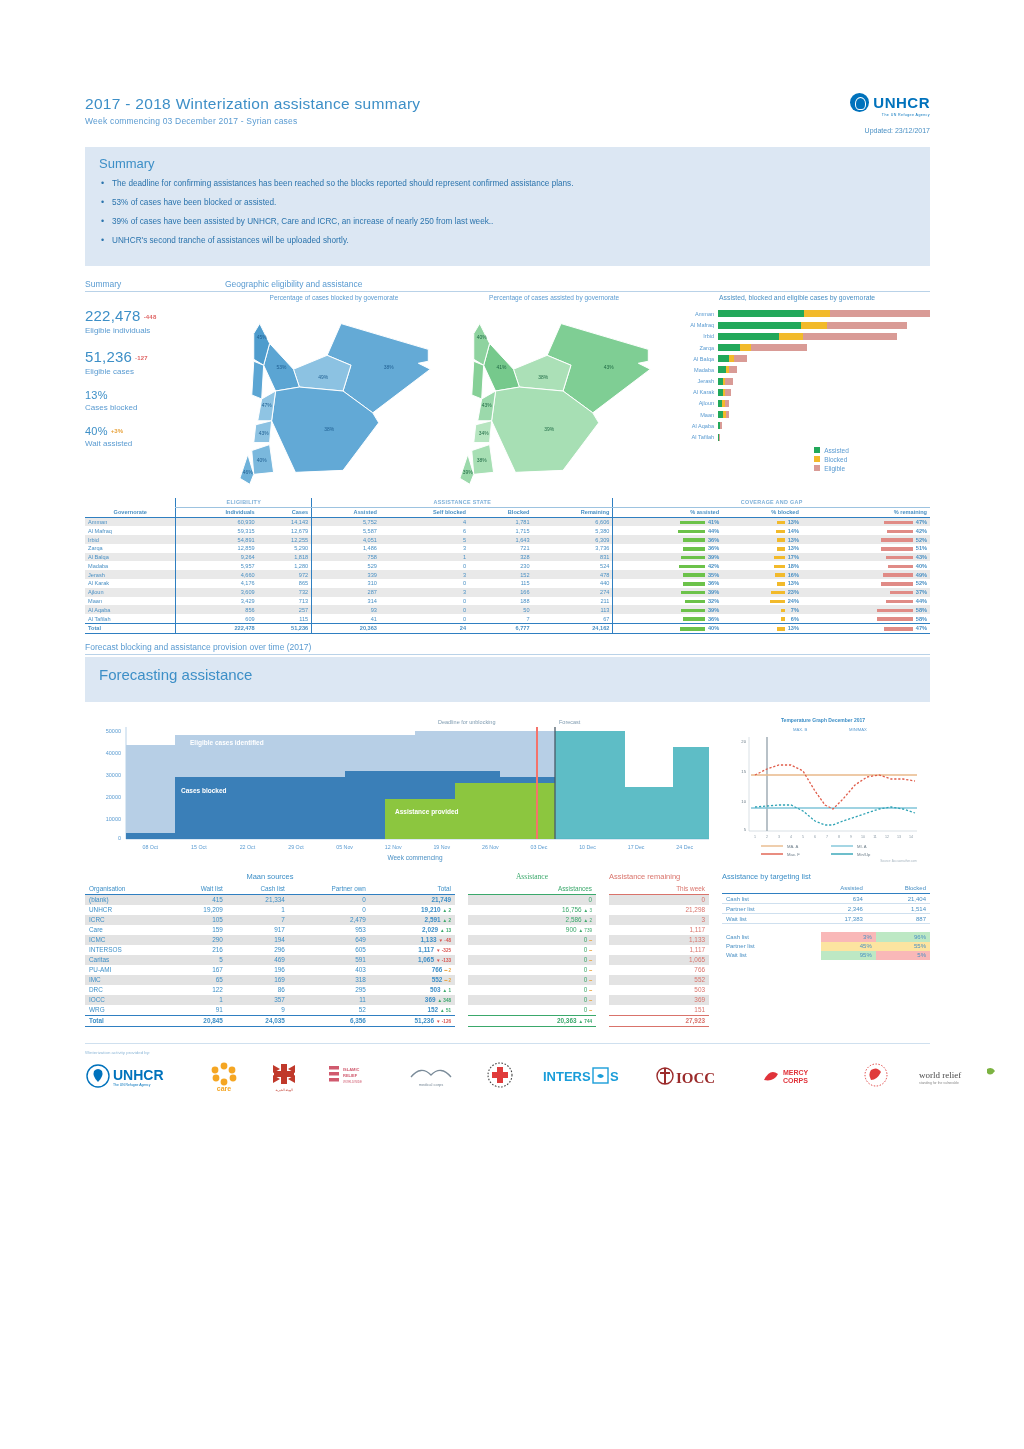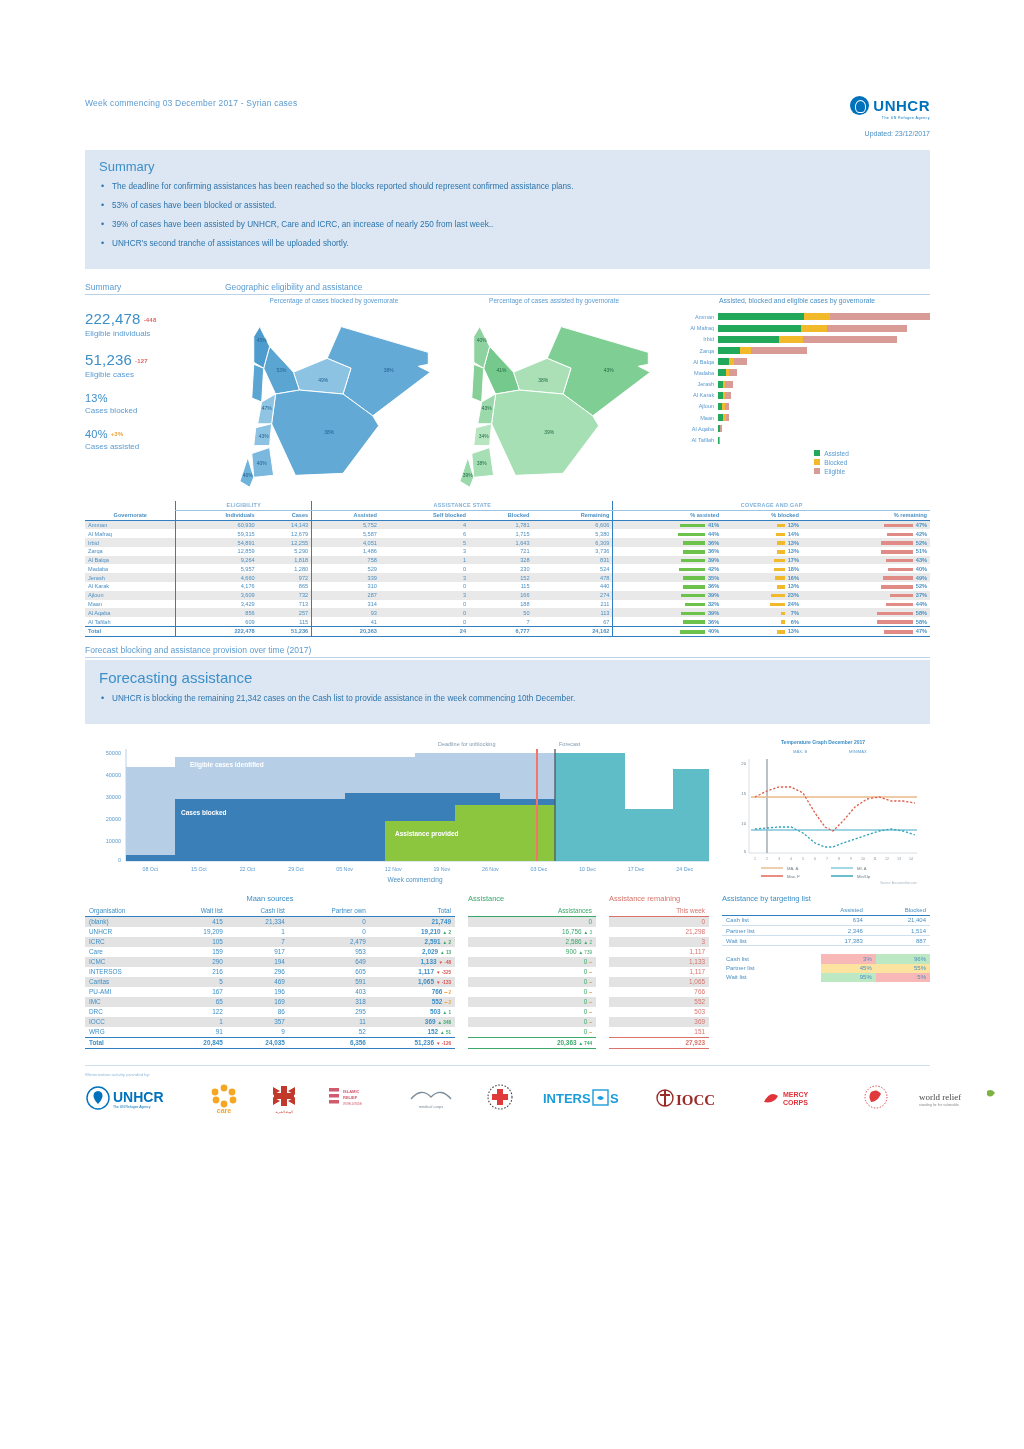--- a/index.html
+++ b/index.html
@@ -81,21 +81,21 @@
   .fc-h { font-size:15px; font-weight:400; color:#3d8fc7; margin-bottom:7px; }
 
   
   .chart-wrap { display:flex; margin-top:11px; }
   .areachart { width:630px; height:150px; }
   .tempchart { width:205px; height:150px; margin-left:6px; }
 
   
   .bot { display:flex; margin-top:9px; gap:13px; }
   .bt-cap { font-size:7.5px; color:#3d8fc7; text-align:center; margin-bottom:3px; }
-  .bt-cap.green { color:#3aa86b; text-align:left; }
+  .bt-cap.green { color:#3aa86b; text-align:center;font-family:Liberation Serif, serif; }
   .bt-cap.red { color:#d9736b; text-align:left; }
   table.org { border-collapse:collapse; font-size:6.4px; color:#3d8fc7; width:100%; }
   table.org th { font-weight:400; padding:1.6px 4px; border-bottom:1.2px solid #2f7fc1; text-align:right; }
   table.org th.l { text-align:left; }
   table.org td { padding:1.5px 4px; text-align:right; }
   table.org td.l { text-align:left; }
   table.org td.b { font-weight:700; }
   table.org tr.alt td { background:#e3e3e3; }
   table.org tr.tot td { border-top:1.2px solid #2f7fc1; border-bottom:1.2px solid #2f7fc1; font-weight:700; }
   .chg { font-size:4.6px; margin-left:2px; }
@@ -122,20 +122,21 @@
   .foot .note { font-size:4.4px; color:#8fb8d8; margin-bottom:2px; }
   .logos { display:flex; align-items:center; gap:26px; height:38px; }
   .lg { display:flex; align-items:center; height:34px; }
 </style>
 </head>
 <body>
 
 <div class="page">
 
   <div class="hdr">
+    <h1>2017 - 2018 Winterization assistance summary</h1>
     <div class="sub">Week commencing 03 December 2017 - Syrian cases</div>
     <div class="logo-box">
       <div class="unhcr-logo">
         <span class="unhcr-mark"></span>
         <span class="unhcr-word">UNHCR</span>
       </div>
       <div class="unhcr-tag">The UN Refugee Agency</div>
       <div class="updated">Updated: 23/12/2017</div>
     </div>
   </div>
@@ -165,21 +166,21 @@
       <div class="kpi">
         <div class="big"><span>51,236</span><span class="delta">-127</span></div>
         <div class="lbl">Eligible cases</div>
       </div>
       <div class="kpi small">
         <div class="big"><span>13%</span></div>
         <div class="lbl">Cases blocked</div>
       </div>
       <div class="kpi small">
         <div class="big"><span>40%</span><span class="delta amber">+3%</span></div>
-        <div class="lbl">Cases assisted</div>
+        <div class="lbl">Wait assisted</div>
       </div>
     </div>
 
     <div class="mapbox">
       <div class="mapcap">Percentage of cases blocked by governorate</div>
       <svg class="mapsvg" viewBox="0 0 222 182">
         <g stroke="#ffffff" stroke-width="1">
           <path d="M118 20 L206 46 L206 58 L196 60 L208 66 L150 110 L120 88 L128 62 L104 52 Z" fill="#64aad6"></path>
           <path d="M104 52 L128 62 L120 88 L76 84 L70 66 Z" fill="#8cc2e2"></path>
           <path d="M46 40 L70 66 L76 84 L52 88 L40 62 Z" fill="#5ba5d3"></path>
@@ -532,21 +533,20 @@
       </tbody>
   </table>
 
   <div class="srow" style="margin-top:8px">
     <div class="sec-h" style="flex:1">Forecast blocking and assistance provision over time (2017)</div>
   </div>
 
   <div class="panel" style="margin-top:2px">
     <div class="fc-h">Forecasting assistance</div>
     <ul>
-      <li>UNHCR is blocking the remaining 21,342 cases on the Cash list to provide assistance in the week commencing 10th December.</li>
     </ul>
   </div>
 
   <div class="chart-wrap">
     <svg class="areachart" viewBox="0 0 630 150">
 
       <g font-size="5.5" fill="#5a9bd1" text-anchor="end" font-family="Liberation Sans, sans-serif">
         <text x="36" y="20">50000</text>
         <text x="36" y="42">40000</text>
         <text x="36" y="64">30000</text>

